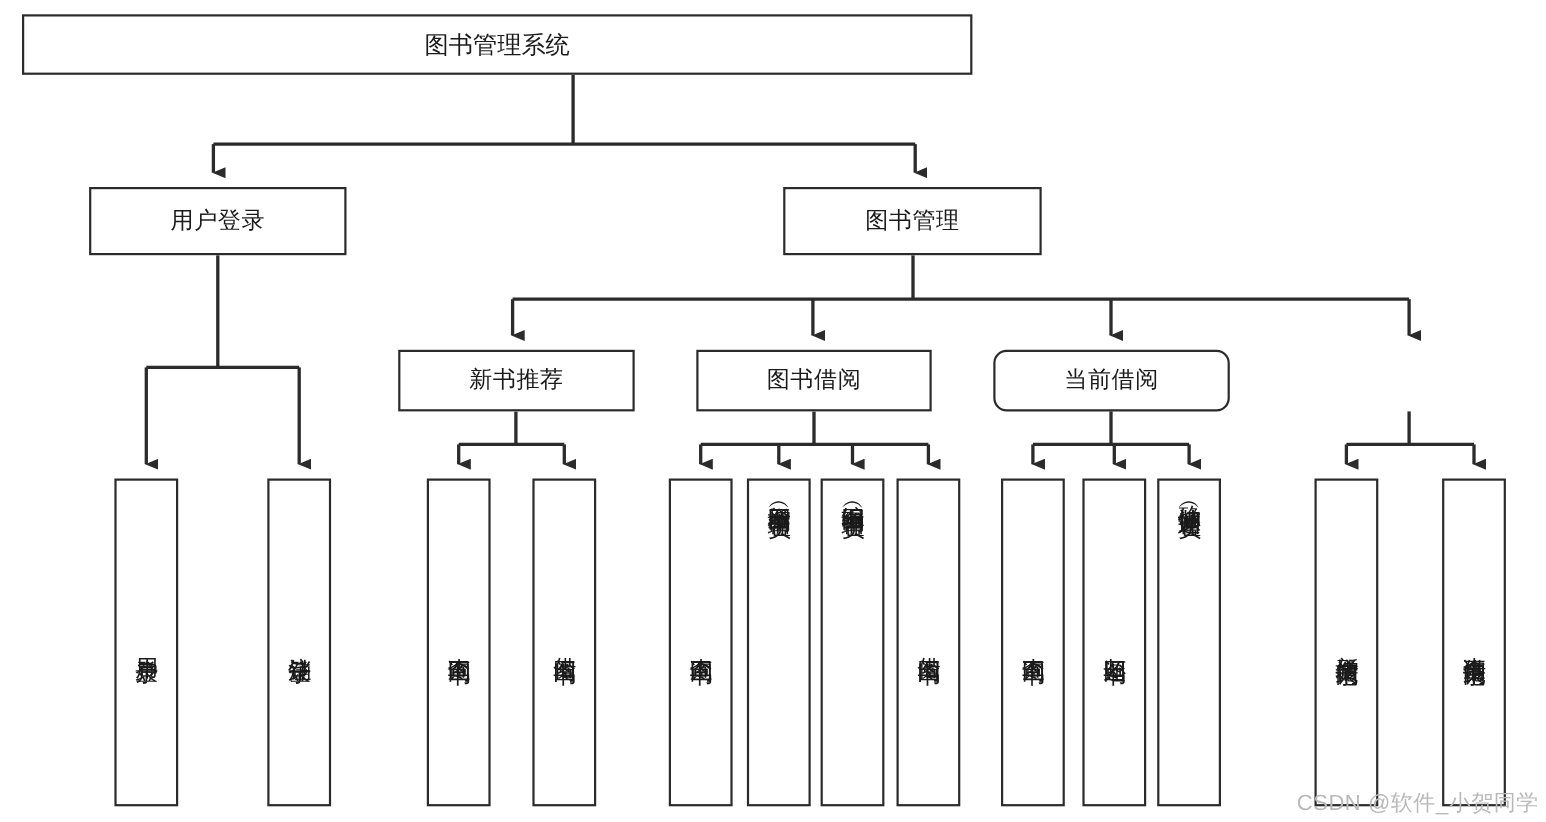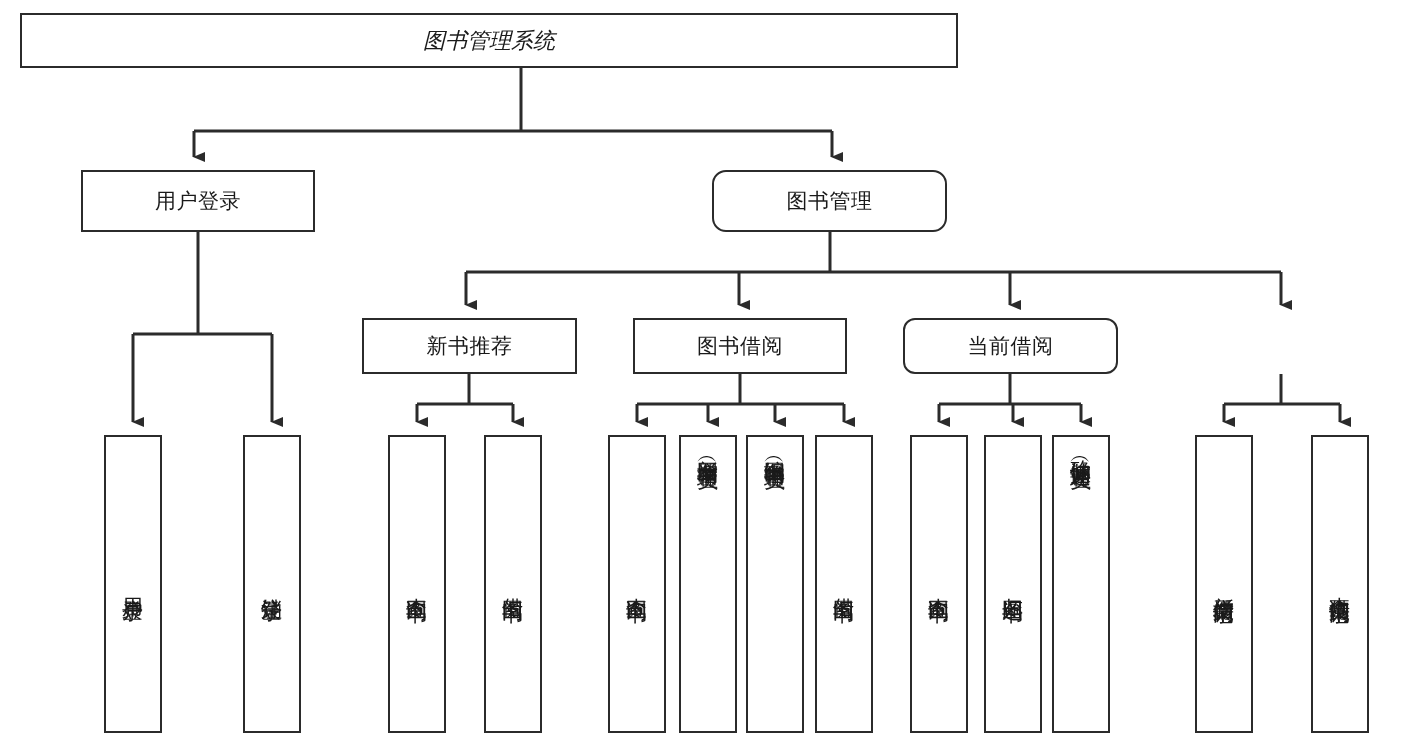--- a/index.html
+++ b/index.html
@@ -120,28 +120,28 @@
       <path d="M1013,404 L1013,422" marker-end="url(#arw)"></path>
       <path d="M1081,404 L1081,422" marker-end="url(#arw)"></path>
 
       <path d="M1281,374 L1281,404"></path>
       <path d="M1224,404 L1340,404"></path>
       <path d="M1224,404 L1224,422" marker-end="url(#arw)"></path>
       <path d="M1340,404 L1340,422" marker-end="url(#arw)"></path>
     </g>
   </svg>
 
-  <div class="node root" style="left:20px; top:13px; width:938px; height:55px;font-style:italic;">
+  <div class="node root" style="left:20px; top:13px; width:864px; height:55px;">
     <span>图书管理系统</span>
   </div>
 
   <div class="node h" style="left:81px; top:170px; width:234px; height:62px;">
     <span>用户登录</span>
   </div>
-  <div class="node h" style="left:712px; top:170px; width:235px; height:62px;border-radius:14px;">
+  <div class="node h" style="left:712px; top:170px; width:235px; height:62px;">
     <span>图书管理</span>
   </div>
 
   <div class="node h" style="left:633px; top:318px; width:214px; height:56px;">
     <span>图书借阅</span>
   </div>
   <div class="node h" style="left:362px; top:318px; width:215px; height:56px;">
     <span>新书推荐</span>
   </div>
   <div class="node h" style="left:903px; top:318px; width:215px; height:56px;border-radius:12px;">
@@ -185,14 +185,15 @@
     <span class="vtext">确认归还（管理员）</span>
   </div>
 
   <div class="node leaf centered" style="left:1195px; top:435px; width:58px; height:298px;">
     <span class="vtext">新增借阅记录</span>
   </div>
   <div class="node leaf centered" style="left:1311px; top:435px; width:58px; height:298px;">
     <span class="vtext">查询借阅记录</span>
   </div>
 
+  <div id="watermark">CSDN @软件_小贺同学</div>
 
 </div>
 
 </body></html>

